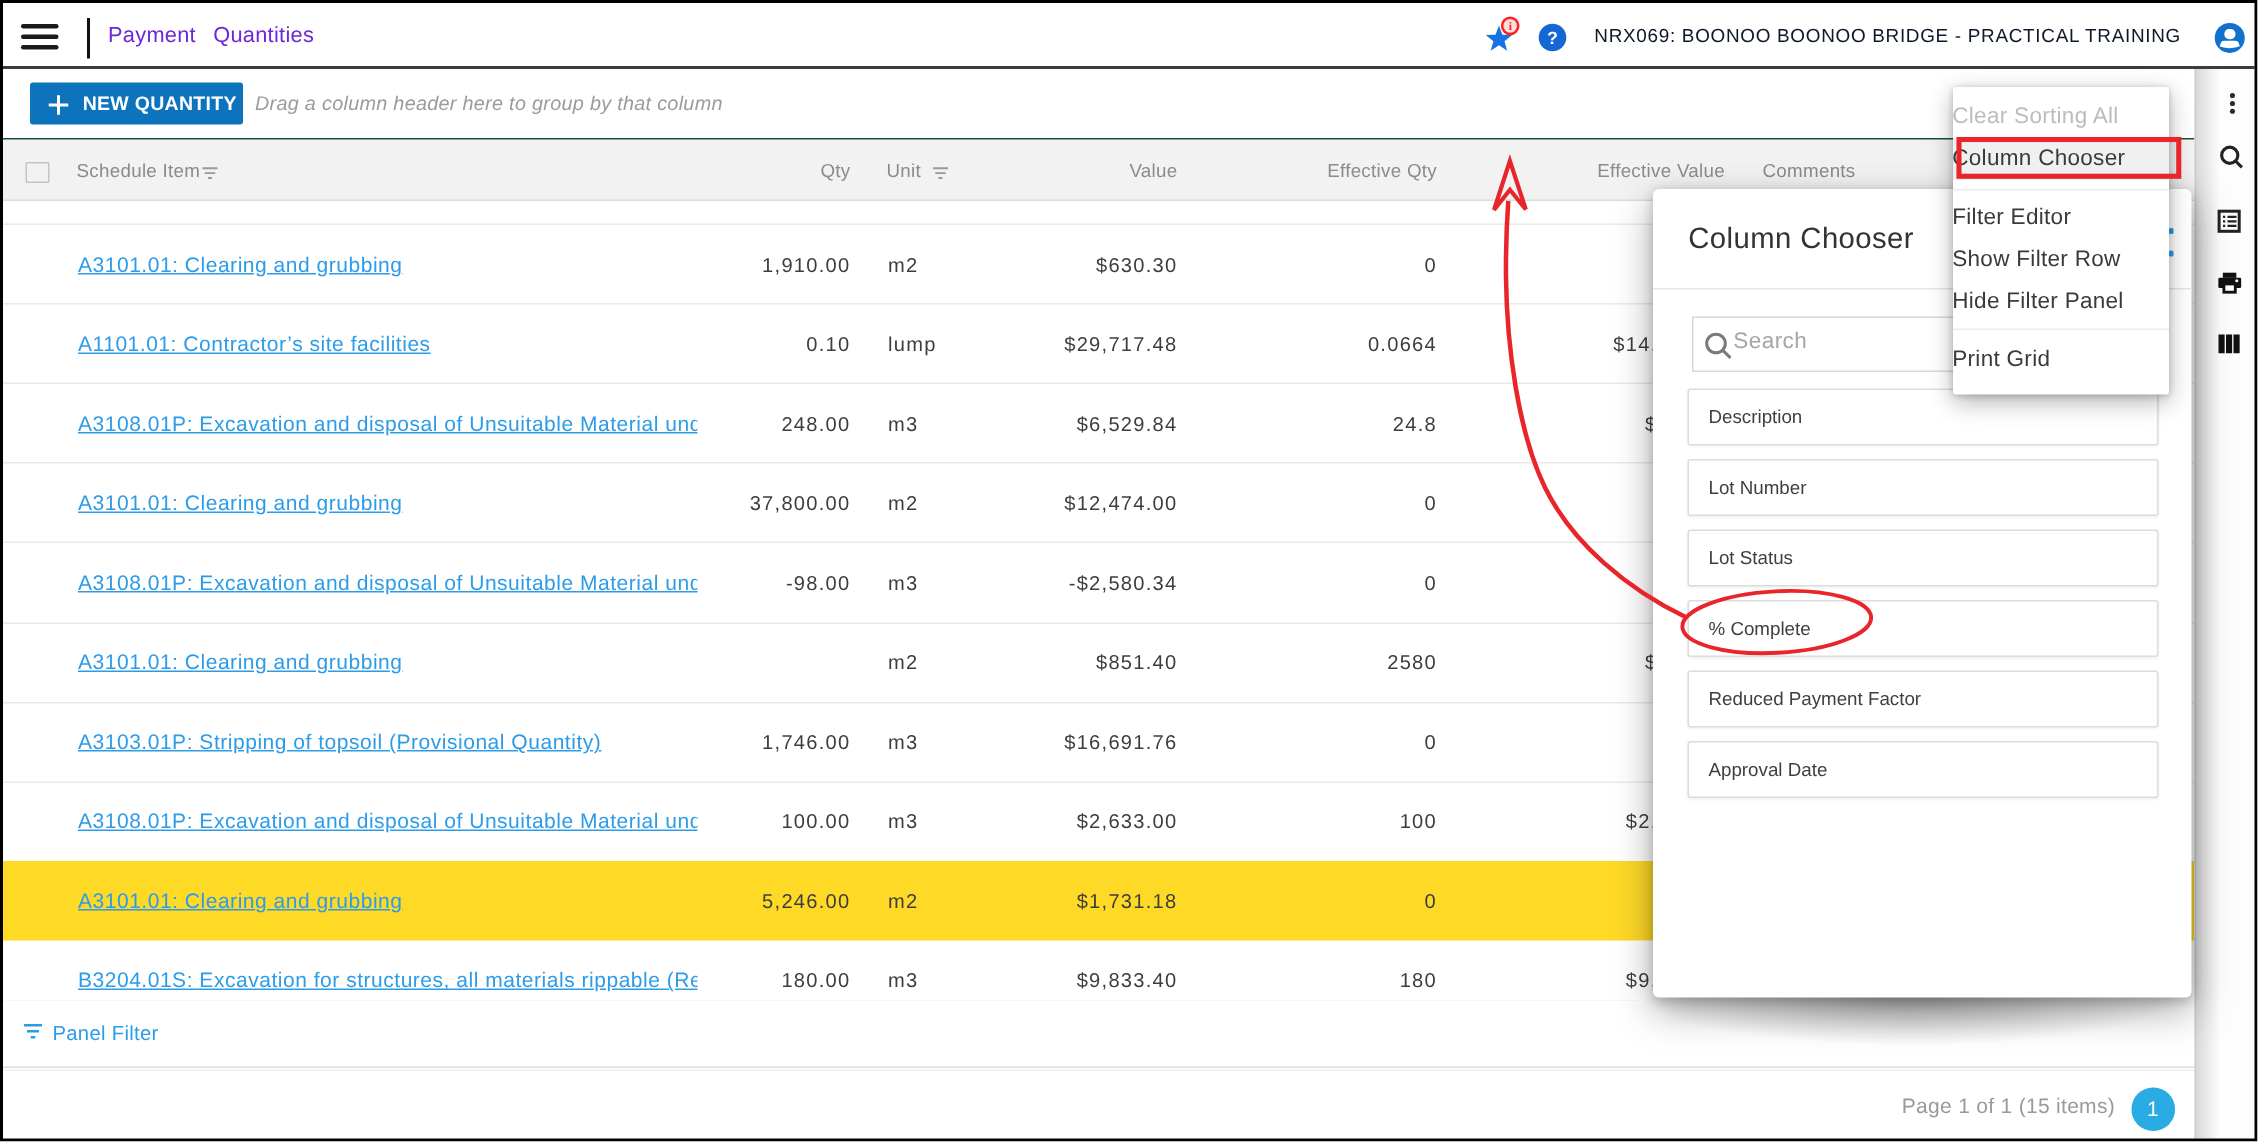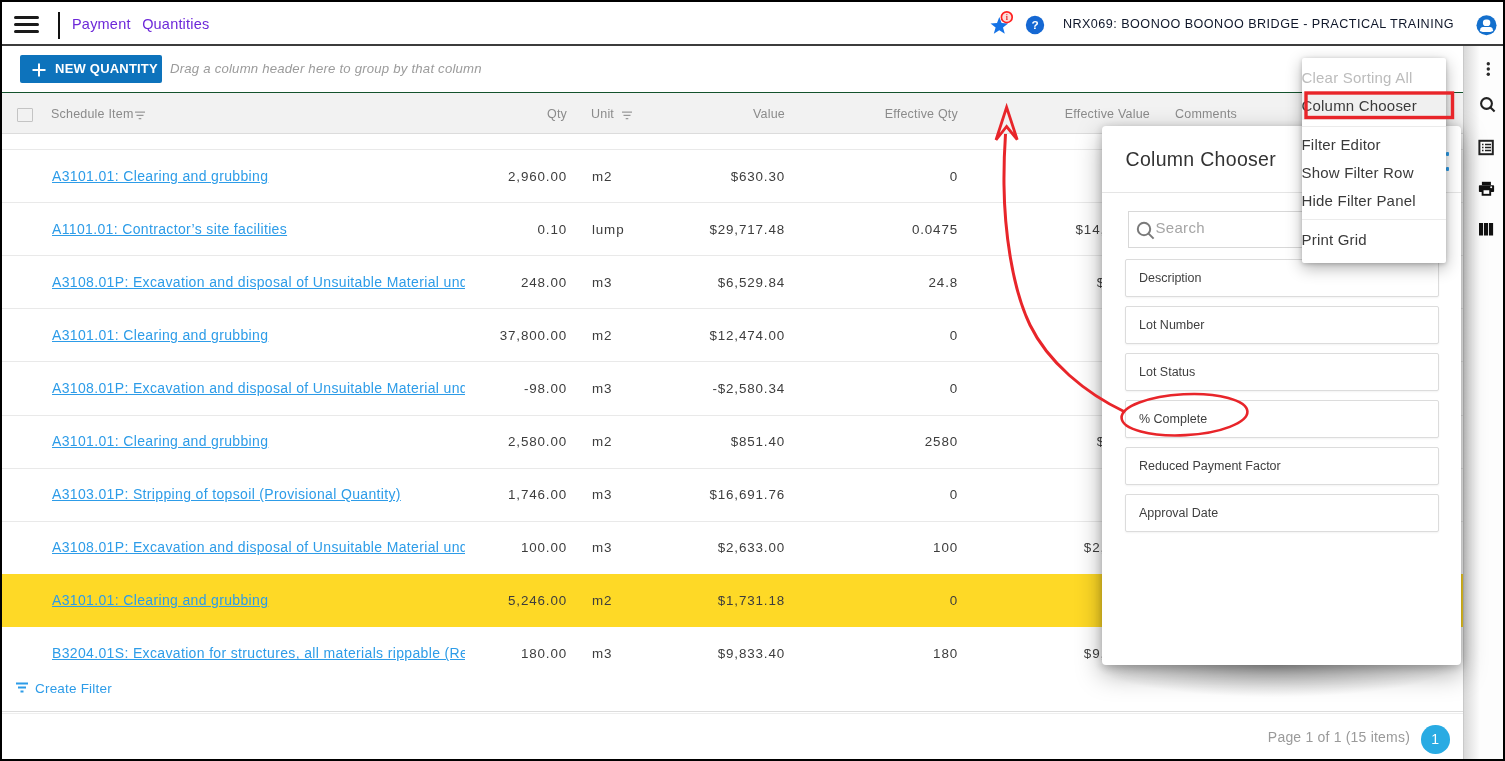--- a/index.html
+++ b/index.html
@@ -114,31 +114,31 @@
 <div class="rline" style="top:15.0px"></div>
 <div class="rline" style="top:68.1px"></div>
 <div class="rline" style="top:121.2px"></div>
 <div class="rline" style="top:174.3px"></div>
 <div class="rline" style="top:227.4px"></div>
 <div class="rline" style="top:280.5px"></div>
 <div class="rline" style="top:333.6px"></div>
 <div class="rline" style="top:386.7px"></div>
 <div class="row" style="top:15.5px">
 <div class="c link"><span>A3101.01: Clearing and grubbing</span></div>
-<div class="c qty">2,960.00</div>
+<div class="c qty">1,910.00</div>
 <div class="c unit">m2</div>
 <div class="c val">$630.30</div>
 <div class="c eq">0</div>
 </div>
 <div class="row" style="top:68.6px">
 <div class="c link"><span>A1101.01: Contractor’s site facilities</span></div>
 <div class="c qty">0.10</div>
 <div class="c unit">lump</div>
 <div class="c val">$29,717.48</div>
-<div class="c eq">0.0475</div>
+<div class="c eq">0.0664</div>
 <div class="c ev">$14,</div>
     </div>
 <div class="row" style="top:121.7px">
 <div class="c link"><span>A3108.01P: Excavation and disposal of Unsuitable Material under embankments and pavement</span></div>
 <div class="c qty">248.00</div>
 <div class="c unit">m3</div>
 <div class="c val">$6,529.84</div>
 <div class="c eq">24.8</div>
 <div class="c ev">$</div>
     </div>
@@ -151,21 +151,20 @@
 </div>
 <div class="row" style="top:227.9px">
 <div class="c link"><span>A3108.01P: Excavation and disposal of Unsuitable Material under embankments and pavement</span></div>
 <div class="c qty">-98.00</div>
 <div class="c unit">m3</div>
 <div class="c val">-$2,580.34</div>
 <div class="c eq">0</div>
 </div>
 <div class="row" style="top:281.0px">
 <div class="c link"><span>A3101.01: Clearing and grubbing</span></div>
-<div class="c qty">2,580.00</div>
 <div class="c unit">m2</div>
 <div class="c val">$851.40</div>
 <div class="c eq">2580</div>
 <div class="c ev">$</div>
     </div>
 <div class="row" style="top:334.1px">
 <div class="c link"><span>A3103.01P: Stripping of topsoil (Provisional Quantity)</span></div>
 <div class="c qty">1,746.00</div>
 <div class="c unit">m3</div>
 <div class="c val">$16,691.76</div>
@@ -194,21 +193,21 @@
 <div class="c eq">180</div>
 <div class="c ev">$9,</div>
     </div>
 </div>
 <div id="ftop"></div>
 <div id="wash"></div>
 <div id="fpanel">
   <svg class="abs" style="left:13px;top:15px" width="14" height="11" viewBox="0 0 14 11">
       <path d="M1 1.5 H13 M3 5.5 H11 M5.5 9.5 H8.5" stroke="#2d9ce8" stroke-width="1.8"></path>
     </svg>
-  <div id="cfilter">Create Filter</div>
+  <div id="cfilter">Panel Filter</div>
 </div>
 <div id="pager">
   <div id="ptext">Page 1 of 1 (15 items)</div>
   <div id="pcirc">1</div>
 </div>
 <div id="sidebar">
   <div class="shade"></div>
   <svg class="sic" style="left:2px;top:12px" width="40" height="22" viewBox="0 0 40 22">
       <g fill="#2b2b2b">
         <circle cx="22.3" cy="5.7" r="1.7"></circle>

